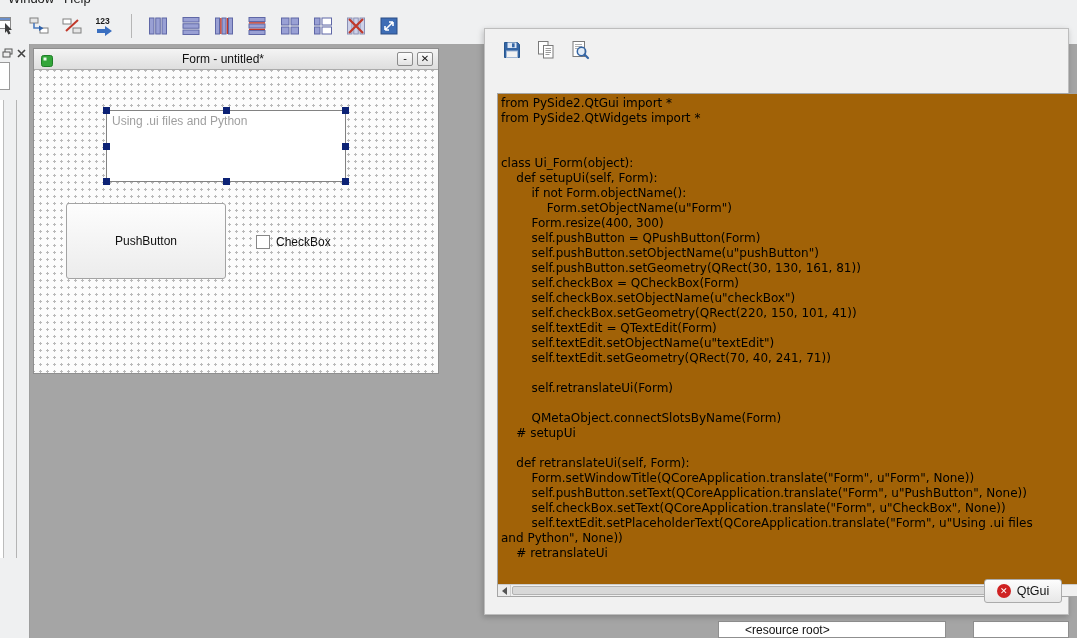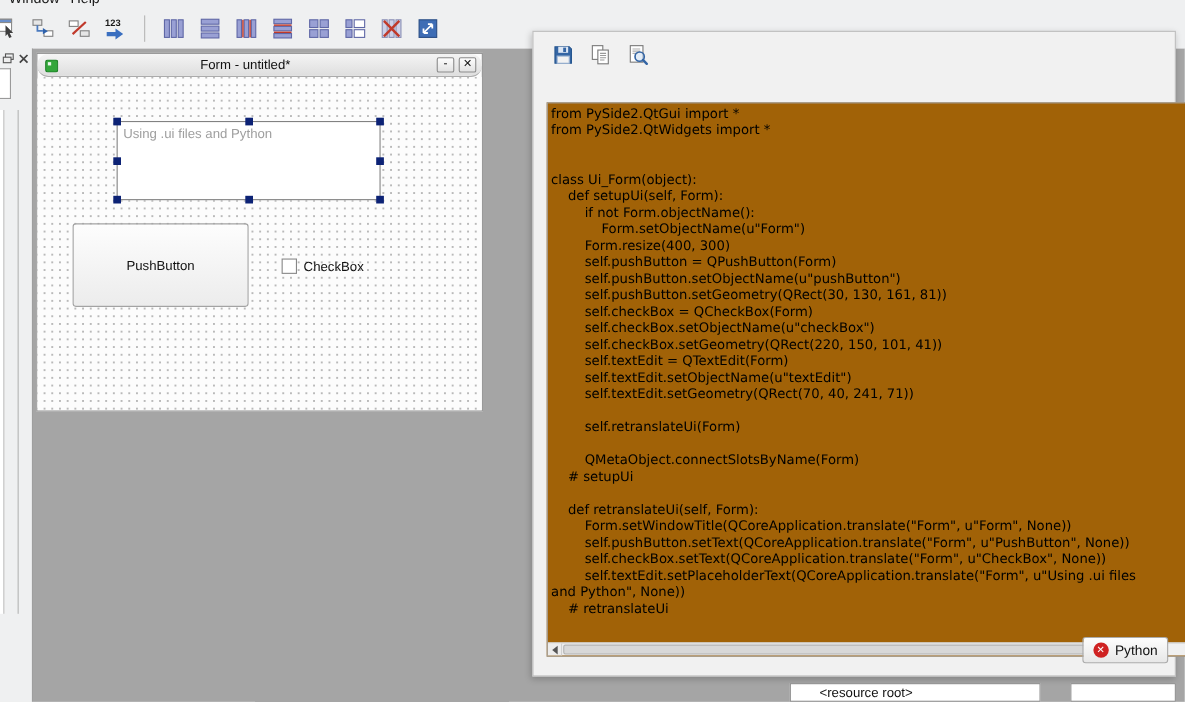--- a/index.html
+++ b/index.html
@@ -27,21 +27,21 @@
   #dock-list-sliver{position:absolute;left:0;top:56px;width:4px;height:458px;background:#fff;border-right:1px solid #bcbcbc;}
   #dock-scroll-line{position:absolute;left:16px;top:56px;width:1px;height:458px;background:#b4b4b4;}
 
   
   #mdi{position:absolute;left:30px;top:44px;right:0;bottom:0;background:#a5a5a5;z-index:1;}
 
   
   #form-window{position:absolute;left:33px;top:48px;width:406px;height:326px;background:#fcfcfc;
     border:1px solid #8f8f8f;z-index:3;}
   #form-titlebar{height:21px;background:linear-gradient(#f4f4f4,#dedede);border-bottom:1px solid #ababab;
-    display:flex;align-items:center;padding:0 5px;border-radius:10px;}
+    display:flex;align-items:center;padding:0 5px;}
   #form-app-icon{width:12px;height:12px;margin-left:2px;}
   #form-title{flex:1;text-align:center;font-size:12px;color:#111;}
   .win-btn{width:16px;height:14px;margin-left:4px;border:1px solid #8c8c8c;border-radius:2px;
     background:linear-gradient(#fdfdfd,#e2e2e2);font-size:11px;line-height:11px;text-align:center;color:#111;}
   .win-btn.close{font-weight:bold;font-size:10px;}
   #form-canvas{position:absolute;left:0;top:21px;right:0;bottom:0;background:#fcfcfc;
     background-image:radial-gradient(circle,#b9b9b9 1px,rgba(0,0,0,0) 1.1px);
     background-size:7px 7px;background-position:3px 4px;}
 
   
@@ -327,20 +327,20 @@
       <span id="hscroll-thumb"></span>
       <span class="sb-btn" id="hscroll-right">
           <span class="tri-right"></span>
         </span>
     </div>
     <div id="sb-corner"></div>
   </div>
 
   <div id="dlg-close-btn">
     <span id="dlg-close-icon">✕</span>
-    <span>Python</span>
+    <span>QtGui</span>
   </div>
 </div>
 
 <div id="resource-tree">
   <span id="resource-root-label">&lt;resource root&gt;</span>
 </div>
 <div id="resource-list"></div>
 
 </body></html>

